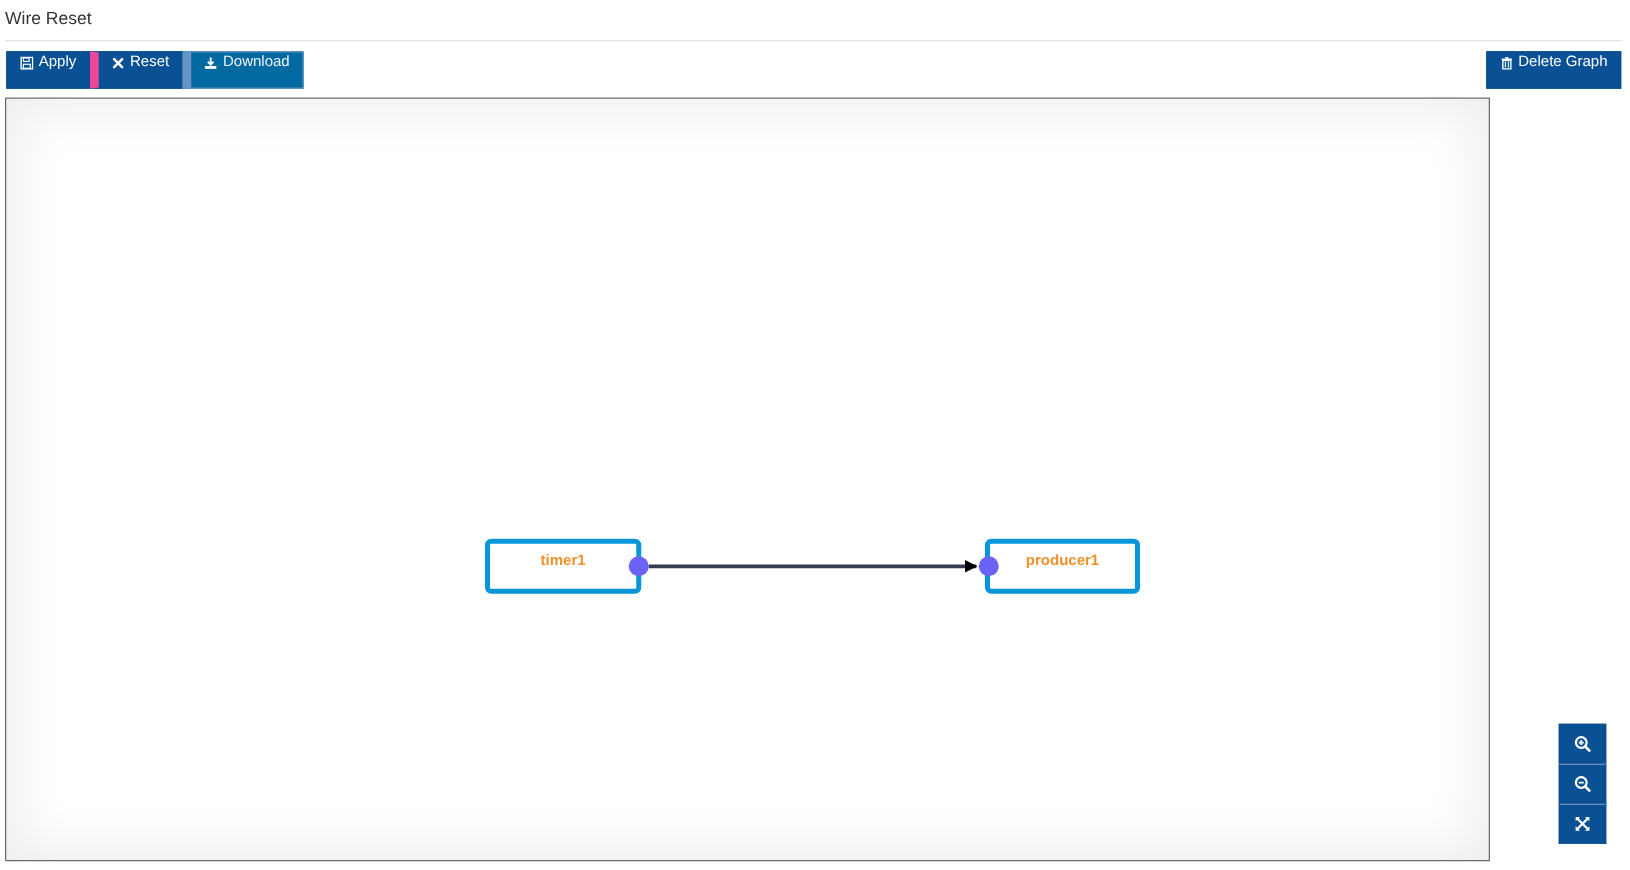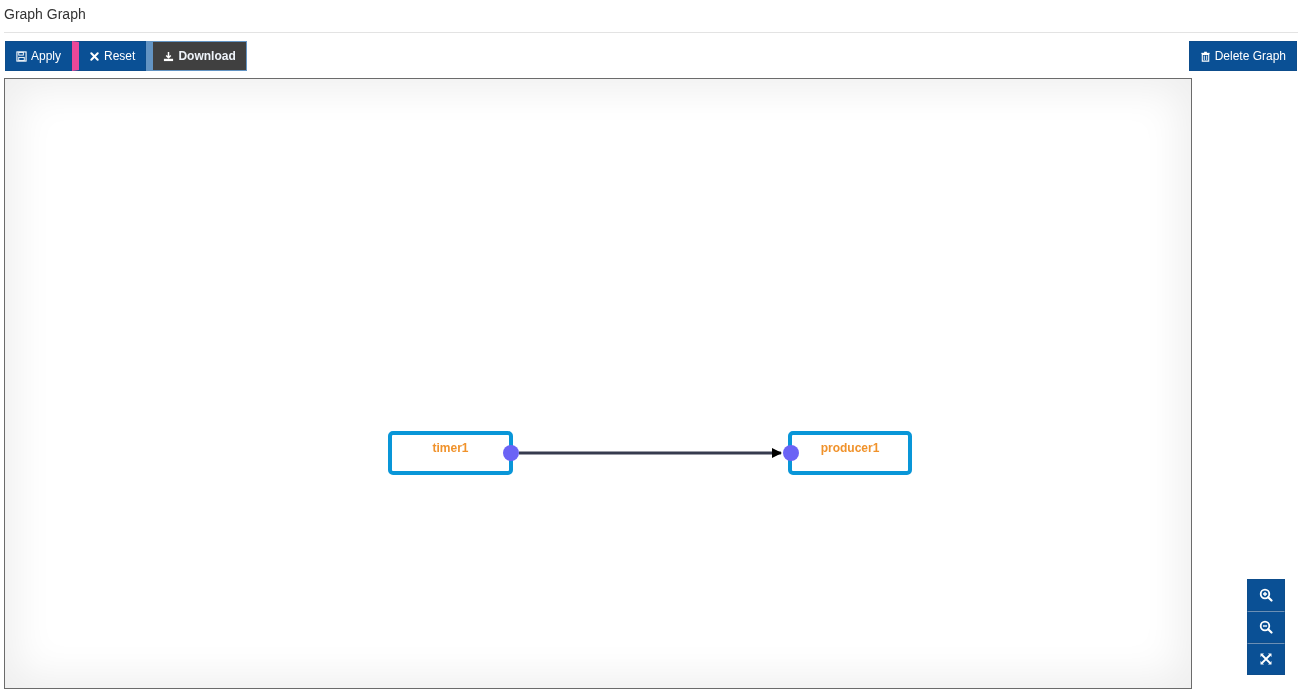--- a/index.html
+++ b/index.html
@@ -10,26 +10,26 @@
     .title {
       position: absolute; left: 4px; top: 6px; font-size: 14px; color: #333;
     }
     .title-rule {
       position: absolute; left: 4px; right: 6px; top: 32px; height: 1px; background: #e3e3e3;
     }
     .toolbar-left { position: absolute; left: 5px; top: 41px; display: flex; }
     .toolbar-right { position: absolute; right: 7px; top: 41px; display: flex; }
     .btn {
       height: 29px; box-sizing: border-box; padding: 14px 10px;
-      display: flex; align-items: center; gap: 4px;
+      display: flex; align-items: flex-end; gap: 4px;
       font-size: 12px; color: #fff; background: #0a5095;
       border: 1px solid #0d4d8c; cursor: pointer; white-space: nowrap;
     }
     .btn + .btn { border-left: 7px solid #ec4899; }
-    .btn.disabled { background: #404040; border-color: #6394c3; color: #eef3f9; font-weight: bold; }
+    .btn.disabled { background: #0369a1; border-color: #6394c3; color: #eef3f9; }
     .btn .ic { display: inline-flex; width: 11px; height: 11px; align-items: center; justify-content: center; }
     .btn .ic svg { width: 11px; height: 11px; }
     .canvas {
       position: absolute; left: 4px; top: 78px; width: 1188px; height: 611px;
       box-sizing: border-box; border: 1px solid #6b6b6b;
       background: #ffffff;
       box-shadow: inset 0 0 40px 10px rgba(0,0,0,0.07);
     }
     .graph-svg { position: absolute; left: 0; top: 0; }
     .node-label {
@@ -44,21 +44,21 @@
       width: 38px; height: 32px; background: #0a5095; border: 1px solid #0d4d8c;
       box-sizing: border-box; display: flex; align-items: center; justify-content: center;
       cursor: pointer;
     }
     .zbtn + .zbtn { border-top: 1px solid #6b8fb5; }
     .zbtn svg { width: 14px; height: 14px; }
   </style>
 </head>
 <body>
 
-<div class="title">Graph Graph</div>
+<div class="title">Wire Reset</div>
 <div class="title-rule"></div>
 
 <div class="toolbar-left">
   <div class="btn">
     <span class="ic">
       <svg viewBox="0 0 12 12">
           <rect x="1" y="1" width="10" height="10" fill="none" stroke="#fff" stroke-width="1.2"></rect>
           <rect x="3" y="1.5" width="5" height="3" fill="none" stroke="#fff" stroke-width="1"></rect>
           <rect x="3" y="7" width="6" height="3.5" fill="none" stroke="#fff" stroke-width="1"></rect>
         </svg>

